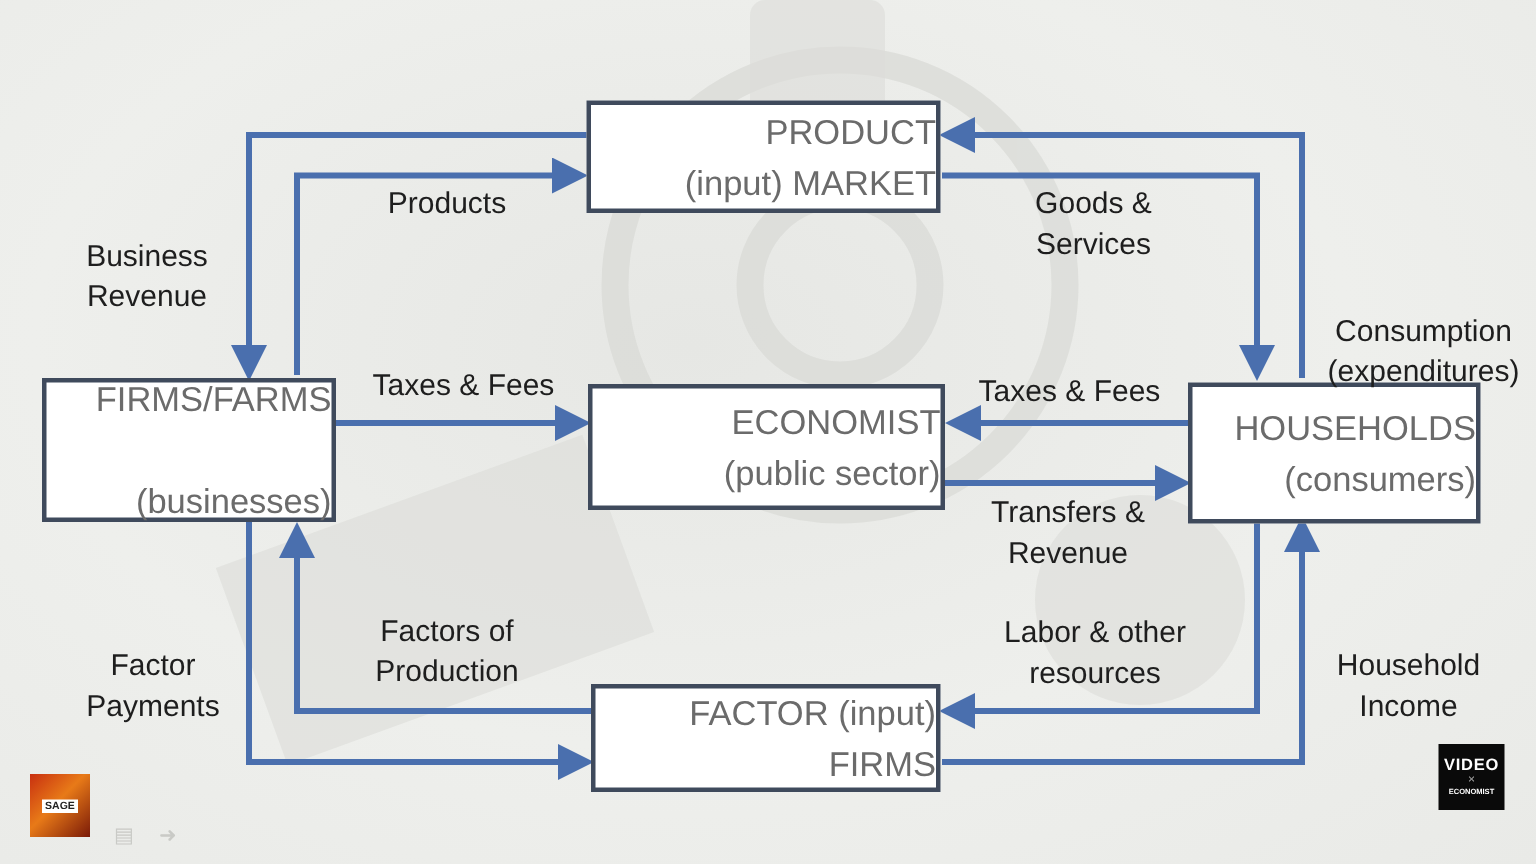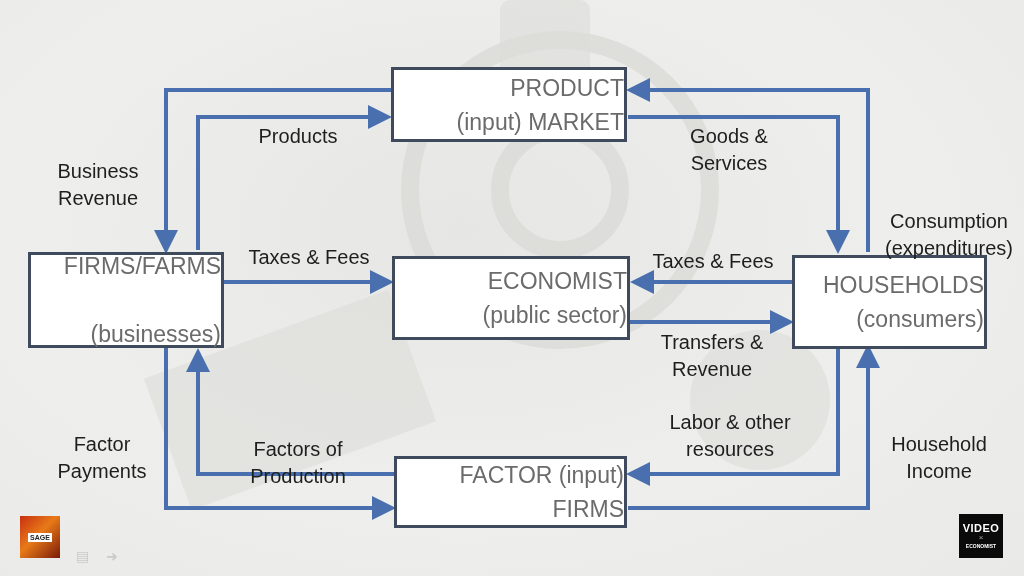--- a/index.html
+++ b/index.html
@@ -27,21 +27,21 @@
   }
   .logo-left {
     position: absolute; left: 20px; top: 516px; width: 40px; height: 42px;
     background: linear-gradient(135deg, #c83010 0%, #e87a18 45%, #7a1a08 100%);
     display: flex; align-items: center; justify-content: center;
   }
   .logo-left span {
     background: #fff; color: #222; font-size: 7px; font-weight: bold; padding: 1px 2px;
   }
   .logo-right {
-    position: absolute; left: 959px; top: 514px; width: 44px; height: 44px;
+    position: absolute; left: 959px; top: 496px; width: 44px; height: 44px;
     background: #0a0a0a; color: #fff;
     display: flex; flex-direction: column; align-items: center; justify-content: center;
   }
   .logo-right .v { font-size: 11px; font-weight: bold; letter-spacing: 0.5px; line-height: 12px; }
   .logo-right .x { font-size: 8px; color: #aaa; line-height: 8px; }
   .logo-right .e { font-size: 5px; font-weight: bold; line-height: 8px; }
   .ctrl {
     position: absolute; top: 548px; color: #c9cac6; font-size: 14px;
   }
 </style>
@@ -149,21 +149,21 @@
 <div class="lbl" style="left:650px;top:329px;width:124px;">
   <div>Transfers &amp;</div>
   <div>Revenue</div>
 </div>
 
 <div class="lbl" style="left:52px;top:431px;width:100px;">
   <div>Factor</div>
   <div>Payments</div>
 </div>
 
-<div class="lbl" style="left:236px;top:436px;width:124px;">
+<div class="lbl" style="left:236px;top:408px;width:124px;">
   <div>Factors of</div>
   <div>Production</div>
 </div>
 
 <div class="lbl" style="left:656px;top:409px;width:148px;">
   <div>Labor &amp; other</div>
   <div>resources</div>
 </div>
 
 <div class="lbl" style="left:876px;top:431px;width:126px;">

